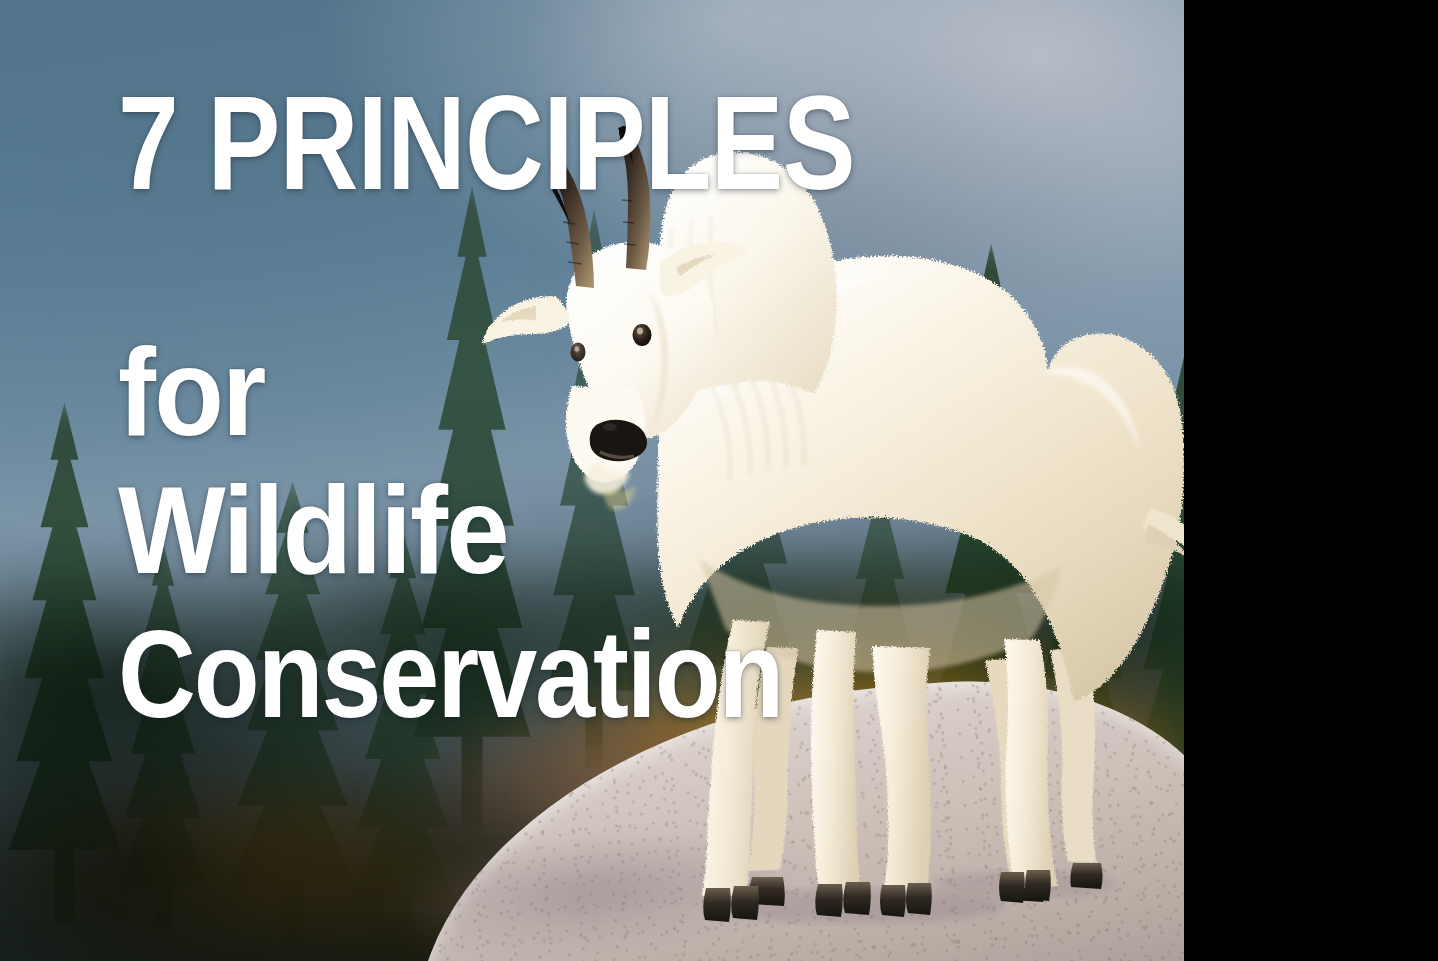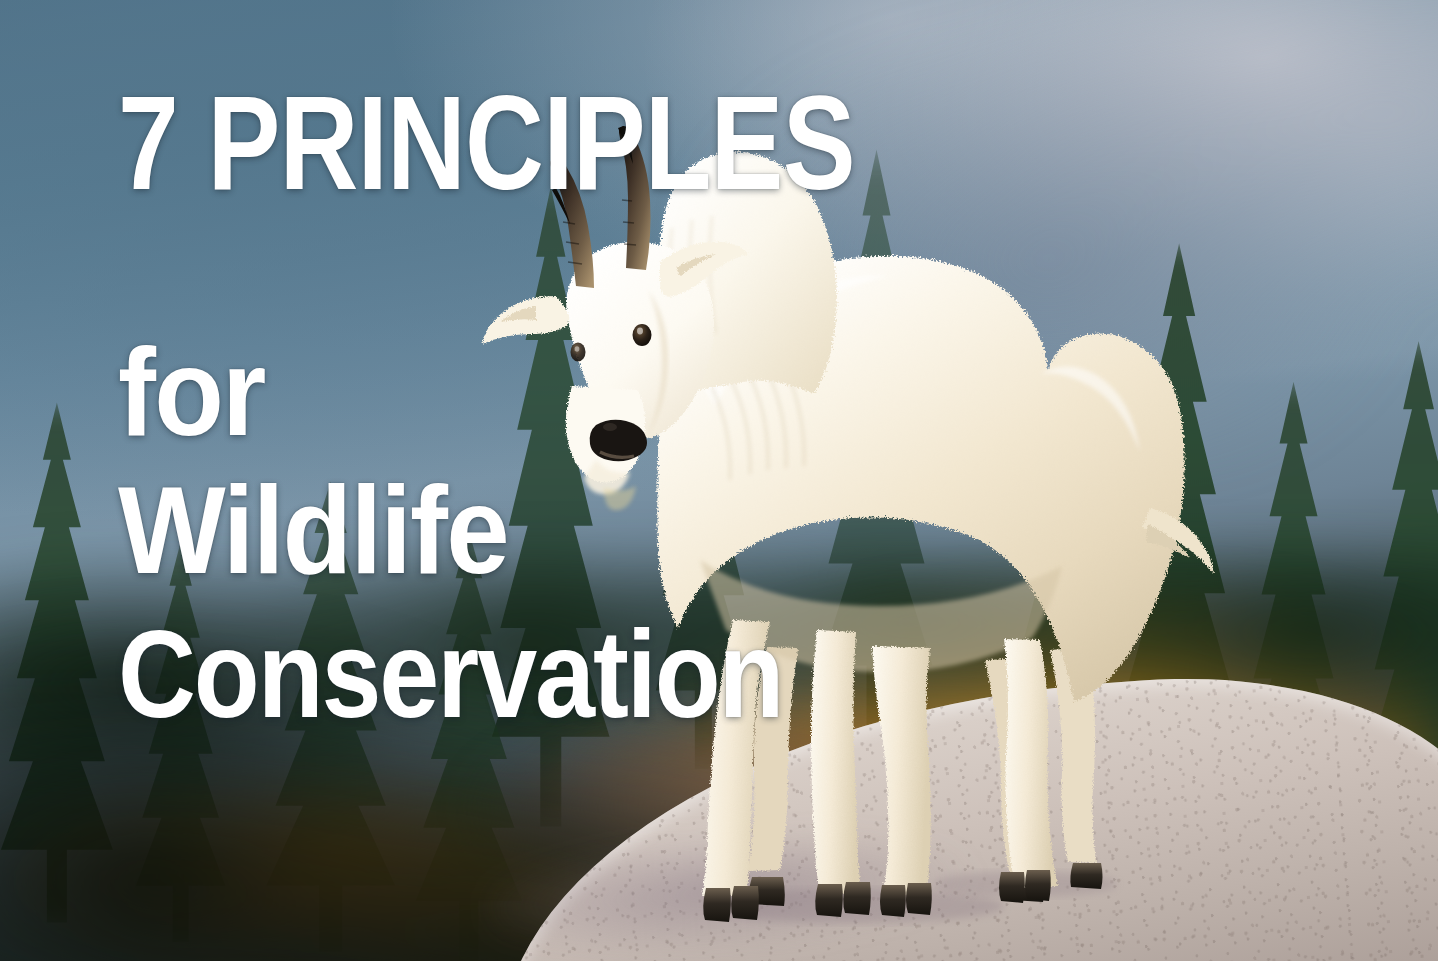--- a/index.html
+++ b/index.html
@@ -3,21 +3,21 @@
 <meta charset="utf-8">
 <title>7 Principles for Wildlife Conservation</title>
 <style>
   html, body {
     margin: 0;
     padding: 0;
     background: #000;
   }
   #poster {
     position: relative;
-    width: 1438px;
+    width: 1184px;
     height: 961px;
     overflow: hidden;
     font-family: "Liberation Sans", "DejaVu Sans", sans-serif;
     background: #5d7f92;
     user-select: none;
   }
 
   
   .layer { position: absolute; pointer-events: none; }
 

